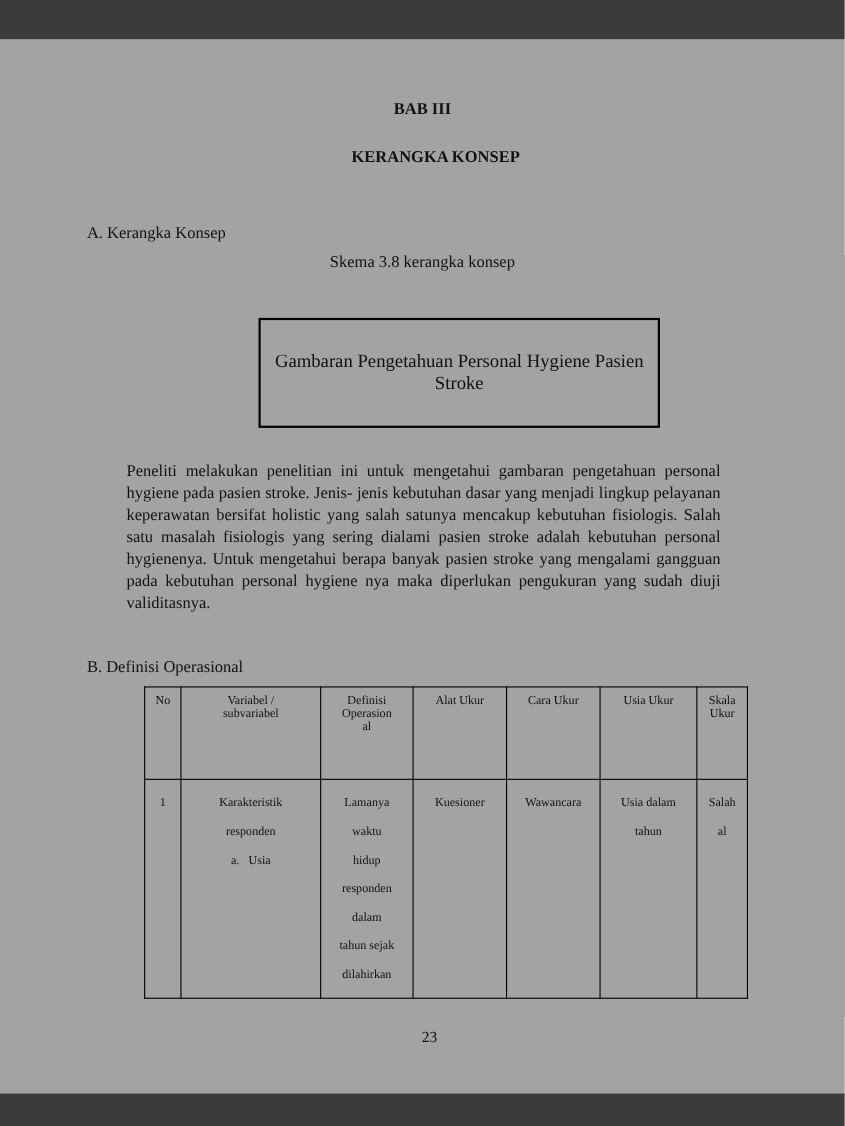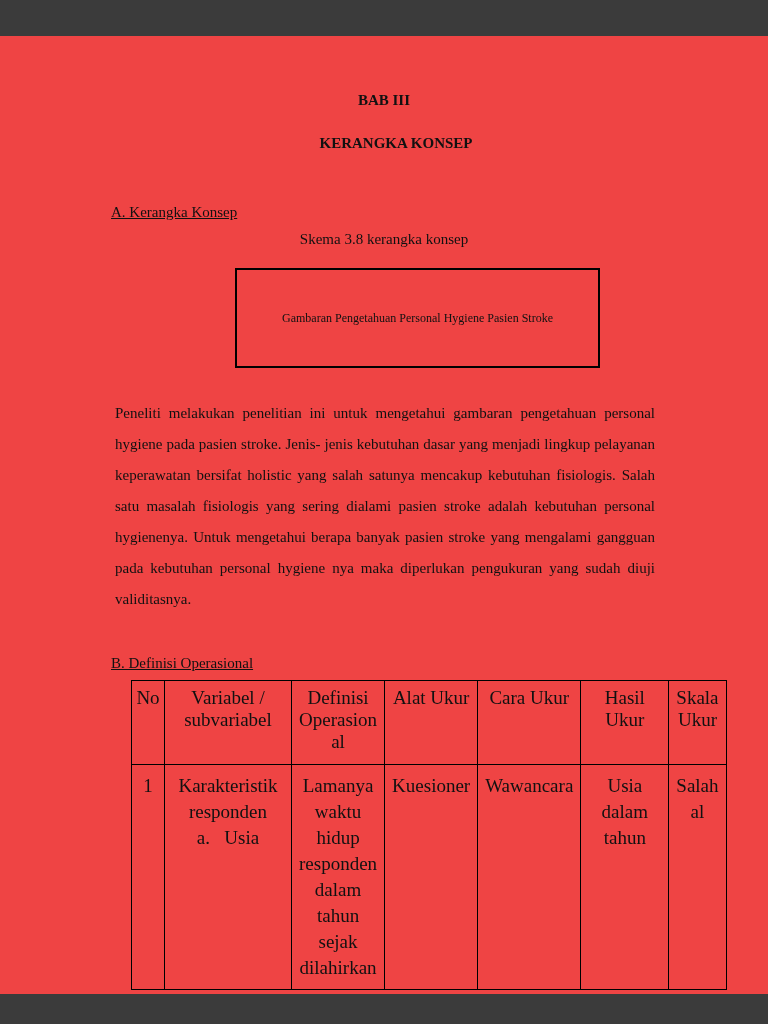--- a/index.html
+++ b/index.html
@@ -8,57 +8,56 @@
     background: #ffffff;
     font-family: "Liberation Serif", "DejaVu Serif", serif;
     color: #111111;
     position: relative;
     overflow: hidden;
   }
   .chrome-bar { position: absolute; left: 0; width: 768px; background: #3b3b3b; }
   .chrome-bar.top { top: 0; height: 36px; }
   .chrome-bar.bottom { bottom: 0; height: 30px; }
 
-  .page { position: absolute; top: 36px; left: 0; width: 768px; height: 958px; background: #ef4444; }
+  .page { position: absolute; top: 36px; left: 0; width: 768px; height: 958px; background: #a3a3a3; }
 
   .center-line { text-align: center; font-size: 15px; }
   .bold { font-weight: bold; }
 
   .title-1 { margin-top: 56px; }
   .title-2 { margin-top: 26px; padding-left: 24px; }
 
   .section-heading {
-    margin-left: 111px; margin-right: 113px;
+    margin-left: 79px; margin-right: 113px;
     font-size: 15px;
-    text-decoration: underline;
   }
   .section-a { margin-top: 52px; }
   .schema-caption { margin-top: 10px; }
 
   .concept-box {
-    margin-top: 20px; margin-left: 235px;
+    margin-top: 41px; margin-left: 235px;
     width: 361px; height: 96px;
     border: 2px solid #000000;
     display: flex; align-items: center; justify-content: center;
-    font-size: 12px; text-align: right;
+    font-size: 17px; text-align: center;
   }
 
   .body-paragraph {
     margin-top: 30px; margin-left: 115px;
     width: 540px;
-    font-size: 15px; line-height: 31px;
+    font-size: 15px; line-height: 20px;
     text-align: justify;
   }
 
   .section-b { margin-top: 40px; }
 
   table.def-table {
     margin-top: 8px; margin-left: 131px;
     border-collapse: collapse;
-    font-size: 19px;
+    font-size: 11px;
   }
   table.def-table td, table.def-table th {
     border: 1px solid #000000;
     vertical-align: top;
     font-weight: normal;
     white-space: pre-wrap;
     overflow-wrap: break-word;
   }
   table.def-table th { text-align: center; padding: 6px 3px; }
   table.def-table td { text-align: center; padding: 8px 7px; line-height: 26px; }
@@ -102,21 +101,21 @@
     <tbody>
         <tr class="header-row">
       <th>No</th>
       <th>Variabel /
 subvariabel</th>
       <th>Definisi
 Operasion
 al</th>
       <th>Alat Ukur</th>
       <th>Cara Ukur</th>
-      <th>Hasil Ukur</th>
+      <th>Usia Ukur</th>
       <th>Skala
 Ukur</th>
     </tr>
     <tr class="data-row">
       <td class="cell-no">1</td>
       <td>Karakteristik
 responden
 a.   Usia</td>
       <td>Lamanya
 waktu

